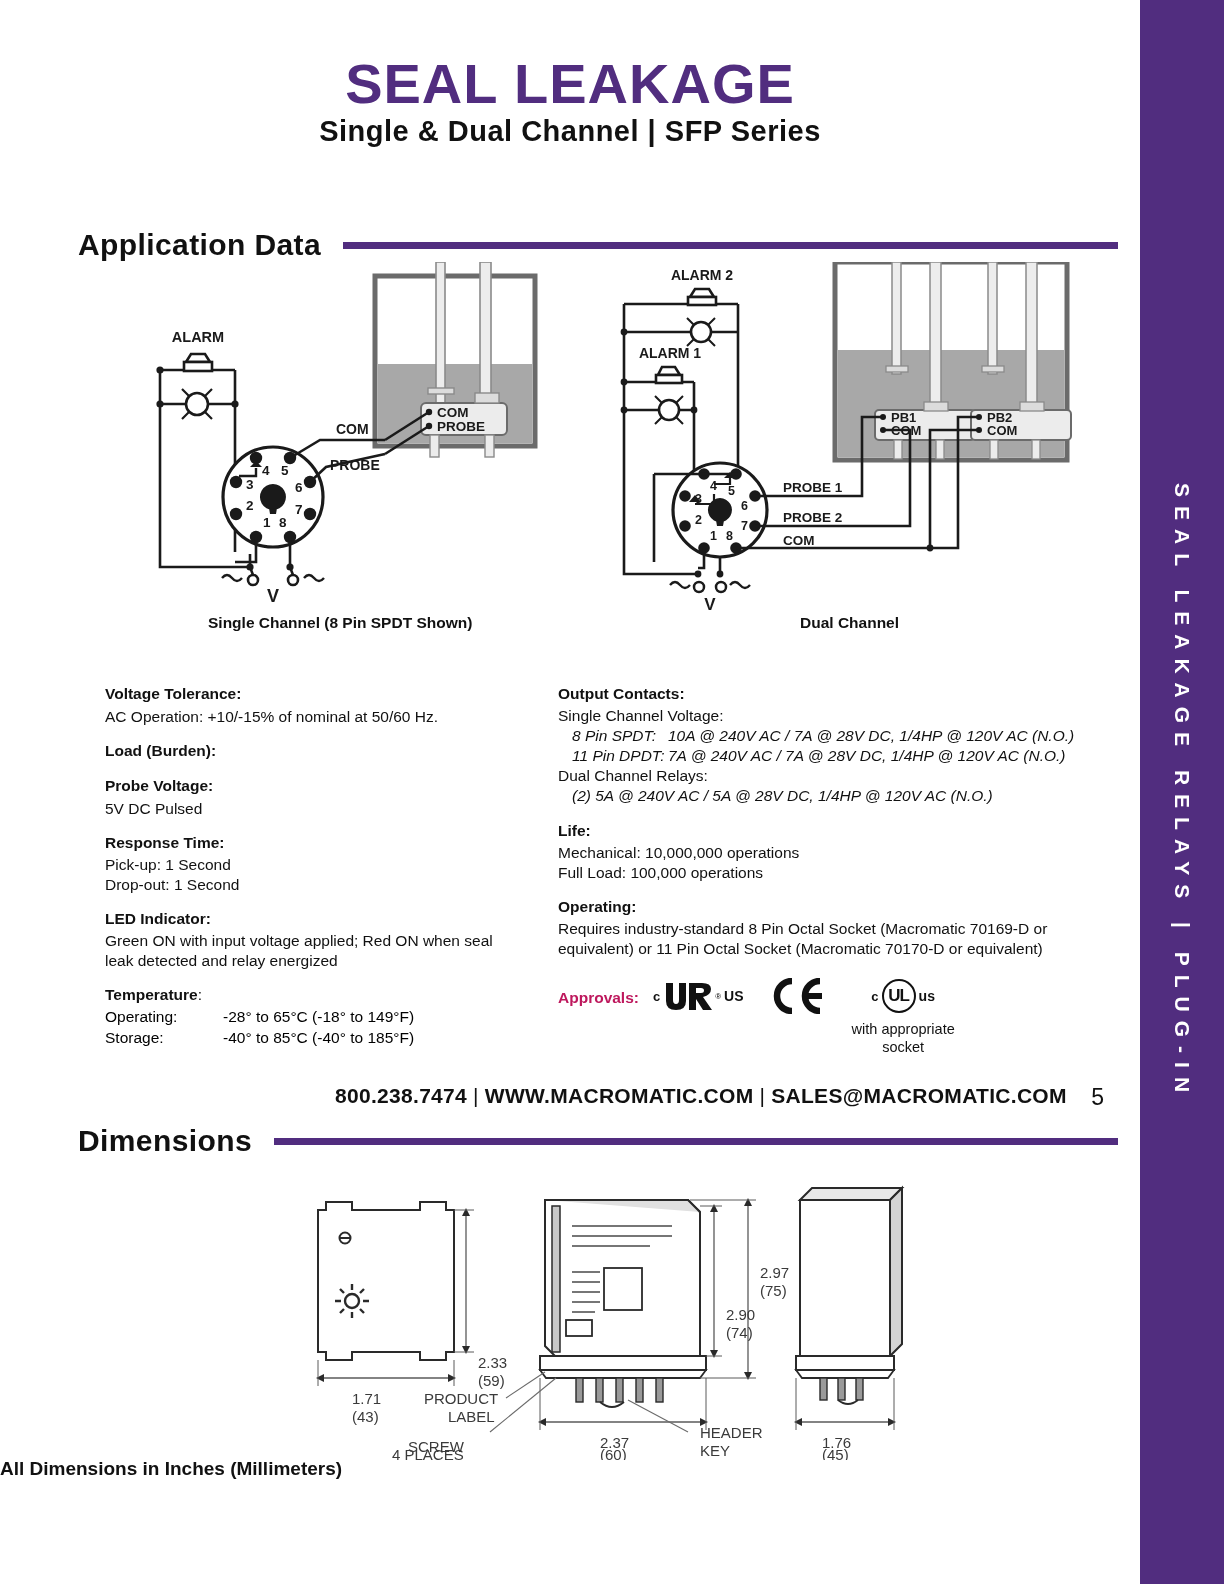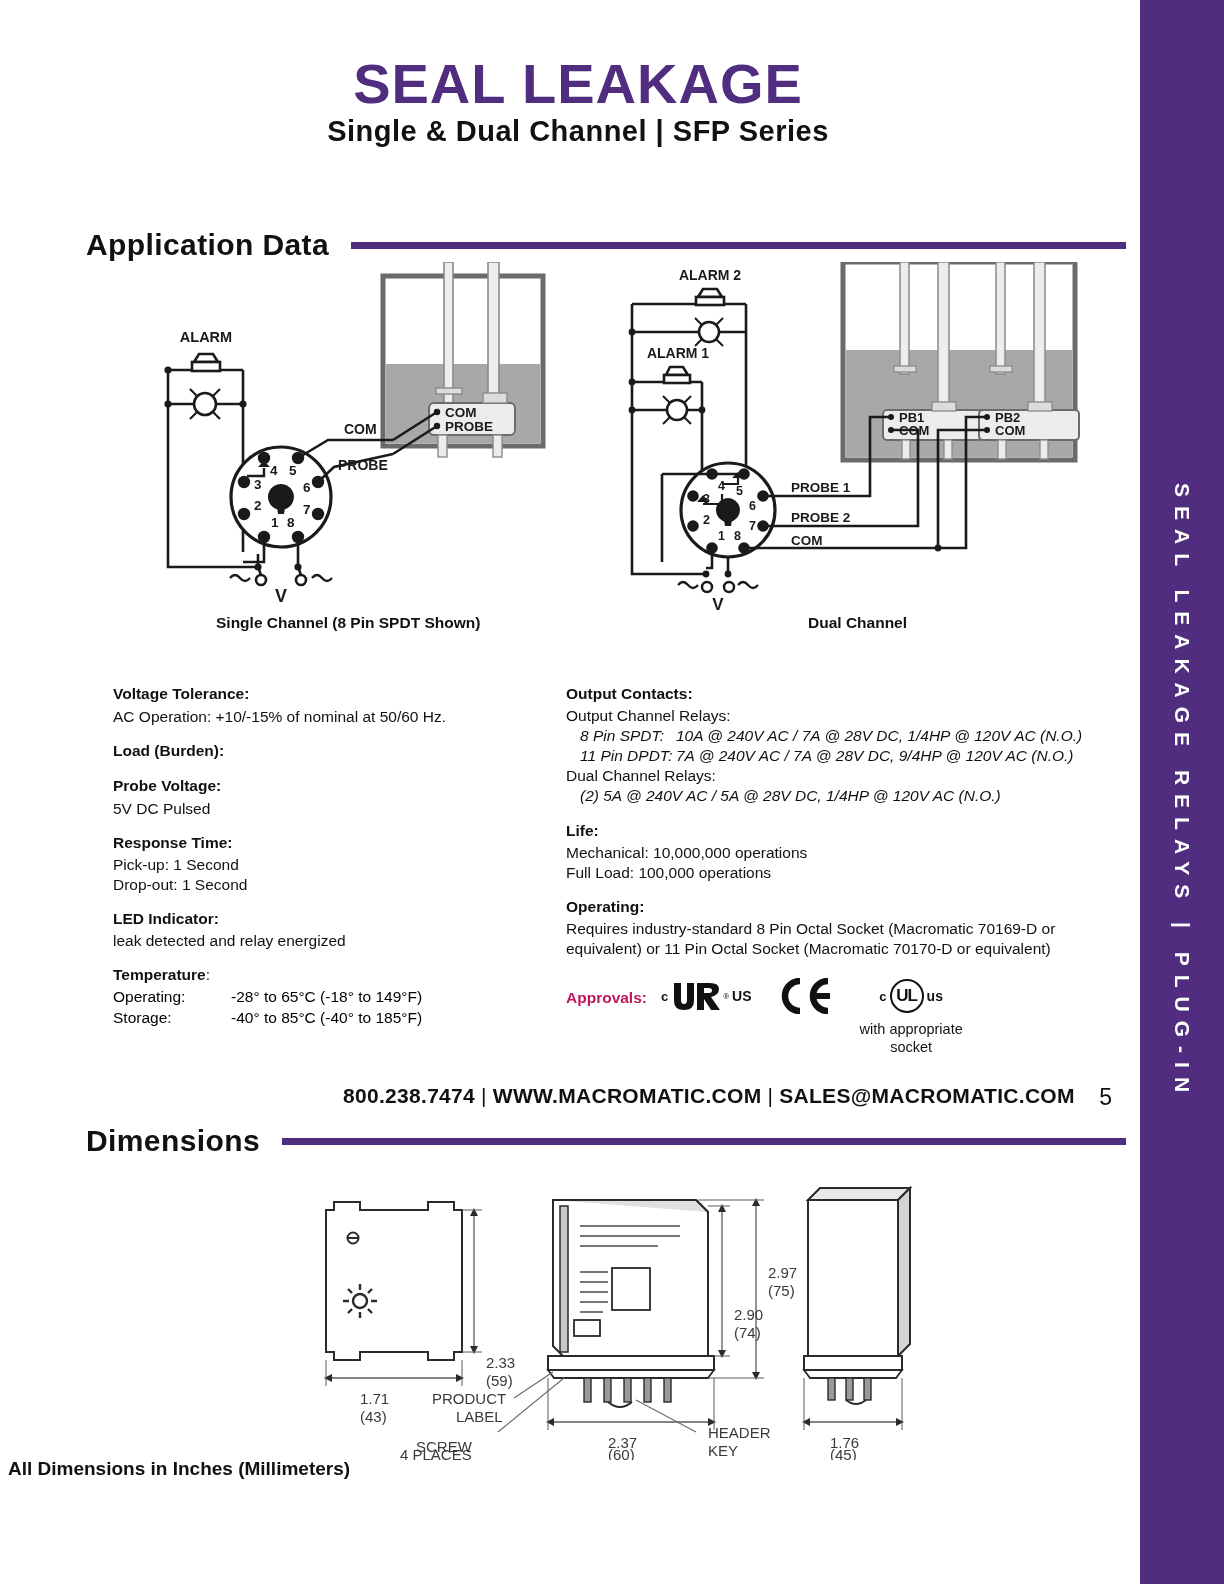--- a/index.html
+++ b/index.html
@@ -27,21 +27,21 @@
     white-space: nowrap;
     color: #ffffff;
     font-family: "Liberation Sans Narrow", "Liberation Sans", sans-serif;
     font-weight: bold;
     font-size: 21px;
     letter-spacing: 9px;
     font-stretch: condensed;
   }
 
   
-  #page { position: absolute; top: 0; left: 8px; width: 1140px; height: 1136px; }
+  #page { position: absolute; top: 0; left: 0; width: 1140px; height: 1136px; }
 
   
   #masthead { text-align: center; padding-top: 56px; }
   #doc-title {
     font-family: "Liberation Sans Narrow", "Liberation Sans", sans-serif;
     font-weight: bold; font-stretch: condensed;
     font-size: 56px; line-height: 1.0;
     color: #512d7f;
     letter-spacing: 1px;
     margin: 0;
@@ -405,20 +405,21 @@
       </div>
 
       <div class="spec-block">
         <div class="spec-label">Response Time:</div>
         <div class="spec-value tight">Pick-up: 1 Second</div>
         <div class="spec-value tight">Drop-out: 1 Second</div>
       </div>
 
       <div class="spec-block">
         <div class="spec-label">LED Indicator:</div>
+        <div class="spec-value tight">Green ON with input voltage applied; Red ON when seal</div>
         <div class="spec-value tight">leak detected and relay energized</div>
       </div>
 
       <div class="spec-block">
         <div class="spec-label"><span>Temperature</span><span style="font-weight:normal">:</span></div>
         <table class="temp-table">
           <tbody>
               <tr>
             <td class="k">Operating:</td>
             <td><span>-28° to 65°C</span>
@@ -431,26 +432,26 @@
           </tr>
         </tbody>
           </table>
       </div>
     </div>
 
     <div class="spec-col" id="spec-col-right">
 
       <div class="spec-block">
         <div class="spec-label">Output Contacts:</div>
-        <div class="spec-value tight">Output Channel Relays:</div>
+        <div class="spec-value tight">Single Channel Voltage:</div>
         <div class="spec-value tight mono-indent">
           <span style="display:inline-block;width:96px">8 Pin SPDT:</span><span>10A @ 240V AC / 7A @ 28V DC, 1/4HP @ 120V AC (N.O.)</span>
         </div>
         <div class="spec-value tight mono-indent">
-          <span style="display:inline-block;width:96px">11 Pin DPDT:</span><span>7A @ 240V AC / 7A @ 28V DC, 9/4HP @ 120V AC (N.O.)</span>
+          <span style="display:inline-block;width:96px">11 Pin DPDT:</span><span>7A @ 240V AC / 7A @ 28V DC, 1/4HP @ 120V AC (N.O.)</span>
         </div>
         <div class="spec-value tight">Dual Channel Relays:</div>
         <div class="spec-value tight mono-indent">(2) 5A @ 240V AC / 5A @ 28V DC, 1/4HP @ 120V AC (N.O.)</div>
       </div>
 
       <div class="spec-block">
         <div class="spec-label">Life:</div>
         <div class="spec-value tight">Mechanical:  10,000,000 operations</div>
         <div class="spec-value tight">Full Load:  100,000 operations</div>
       </div>

